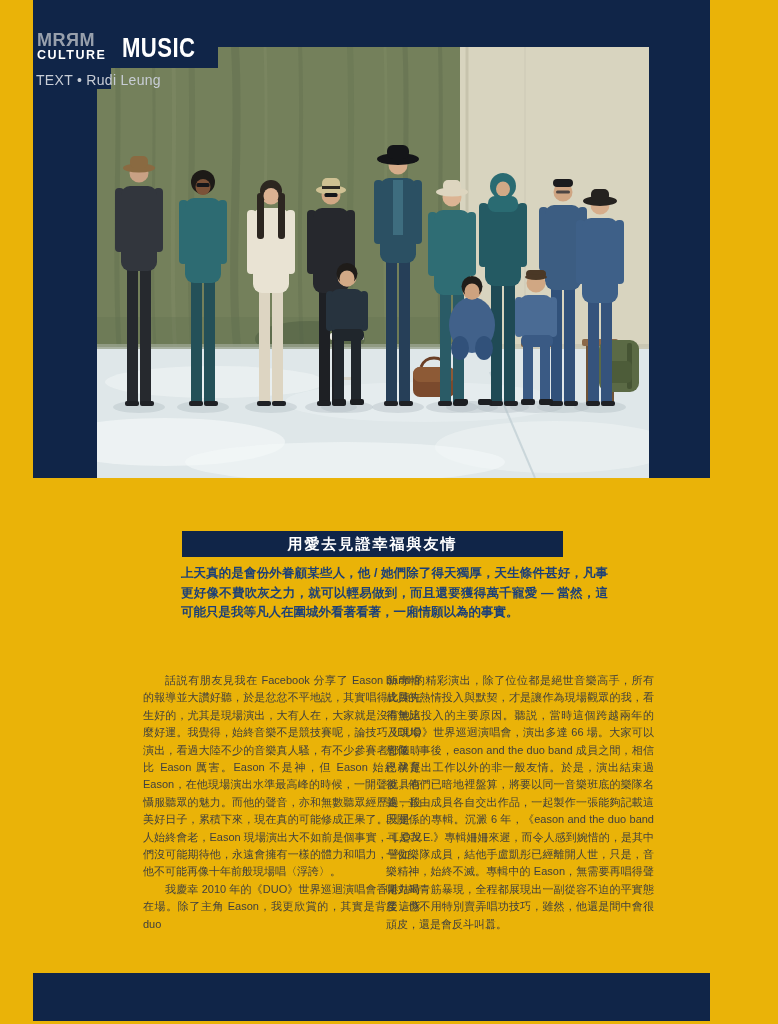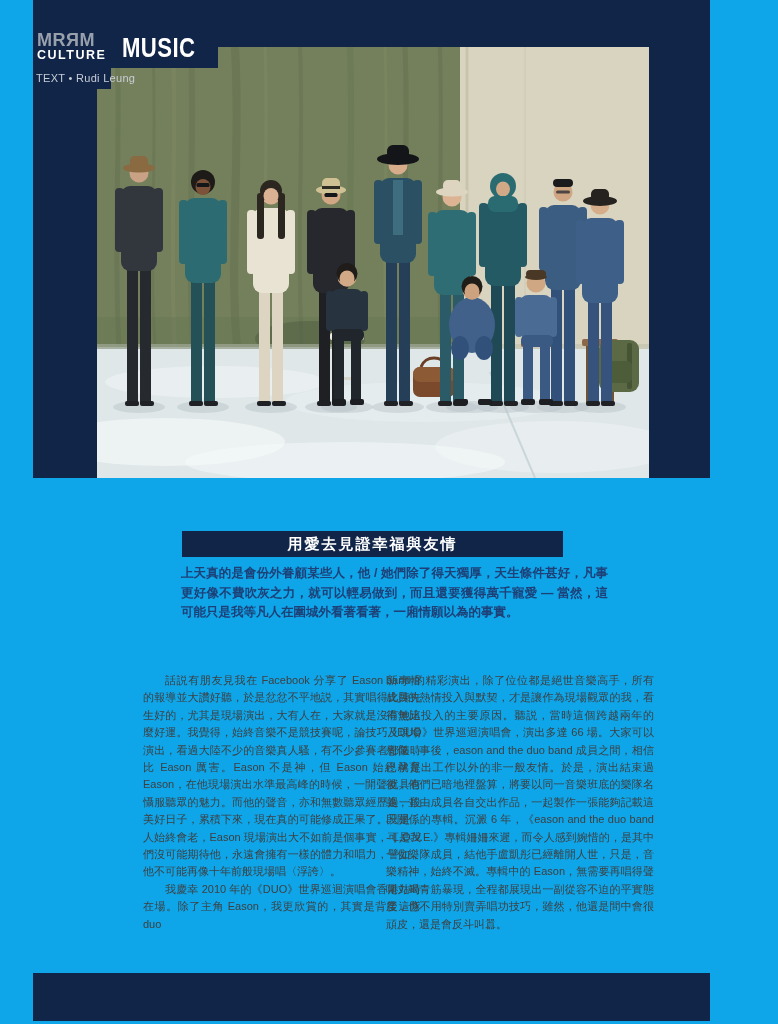--- a/index.html
+++ b/index.html
@@ -1,16 +1,16 @@
 <!DOCTYPE html>
 <html><head>
 <meta charset="utf-8">
 <style>
   html,body{margin:0;padding:0;background:#ffffff;}
-  .page{position:relative;width:778px;height:1024px;background:#0ea5e9;overflow:hidden;
+  .page{position:relative;width:778px;height:1024px;background:#eab308;overflow:hidden;
         font-family:"Liberation Sans",sans-serif;
         --navy:#102548;--title-navy:#1f3c6d;--intro-navy:#1d4077;--body-ink:#3f3f3f;--logo-gray:#98a0ac;}
   .abs{position:absolute;}
   .navy{background:var(--navy);}
   
   .bar-left{left:33px;top:0;width:64px;height:478px;}
   .band-top{left:33px;top:0;width:677px;height:47px;}
   .bar-right{left:649px;top:0;width:61px;height:478px;}
   .band-bottom{left:33px;top:973px;width:677px;height:48px;}
   
@@ -18,21 +18,21 @@
   .photo svg{display:block;width:554px;height:431px;}
   
   .logo-block{left:33px;top:0;width:185px;height:68px;}
   .credit-strip{left:33px;top:68px;width:78px;height:21px;}
   .brand-top{position:absolute;left:4px;top:30px;color:var(--logo-gray);font-weight:bold;
              font-size:19px;line-height:19px;letter-spacing:.5px;transform:scaleX(.95);transform-origin:left;}
   .brand-bottom{position:absolute;left:4px;top:48px;color:#fff;font-weight:bold;font-size:12.5px;
              letter-spacing:1.5px;border-bottom:2px solid #fff;padding-bottom:19px;}
   .section-label{position:absolute;left:89px;top:34px;color:#fff;font-weight:bold;font-size:27px;
              line-height:28px;letter-spacing:.5px;transform:scaleX(.82);transform-origin:left;}
-  .credit{position:absolute;left:3px;top:4px;color:#c8cdd6;font-size:11px;letter-spacing:.3px;white-space:nowrap;}
+  .credit{position:absolute;left:3px;top:4px;color:#c8cdd6;font-size:14px;letter-spacing:.3px;white-space:nowrap;}
   
   .headline{left:95px;top:498px;width:554px;text-align:center;color:var(--title-navy);
             font-weight:bold;font-size:28px;line-height:30px;letter-spacing:.5px;margin:0;}
   .banner{left:182px;top:531px;width:381px;height:26px;text-align:center;}
   .banner span{color:#fff;font-weight:bold;font-size:15px;line-height:26px;letter-spacing:2px;}
   .love{left:95px;top:558px;width:554px;text-align:center;color:var(--title-navy);
         font-weight:bold;font-size:25px;line-height:27px;letter-spacing:1px;}
   .intro{left:181px;top:564px;width:427px;color:var(--intro-navy);font-weight:bold;
          font-size:12.5px;line-height:19.5px;text-align:justify;margin:0;}
   

